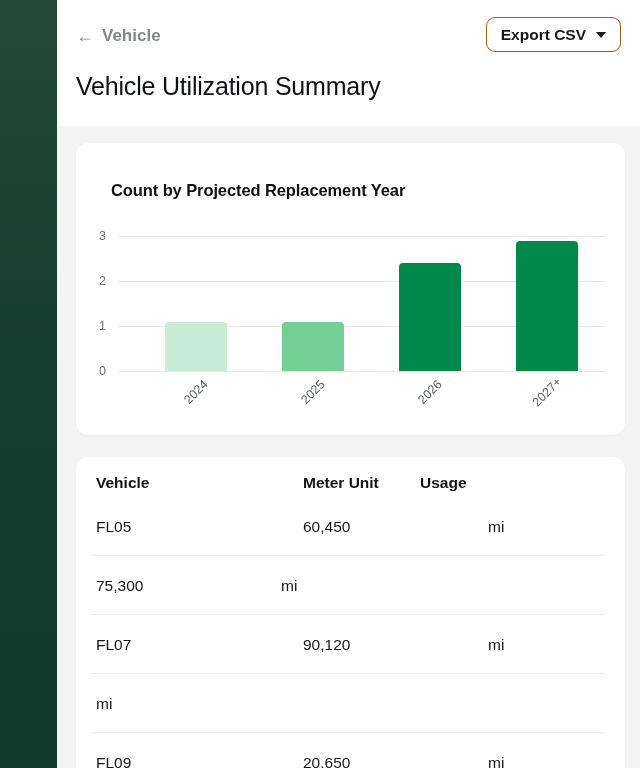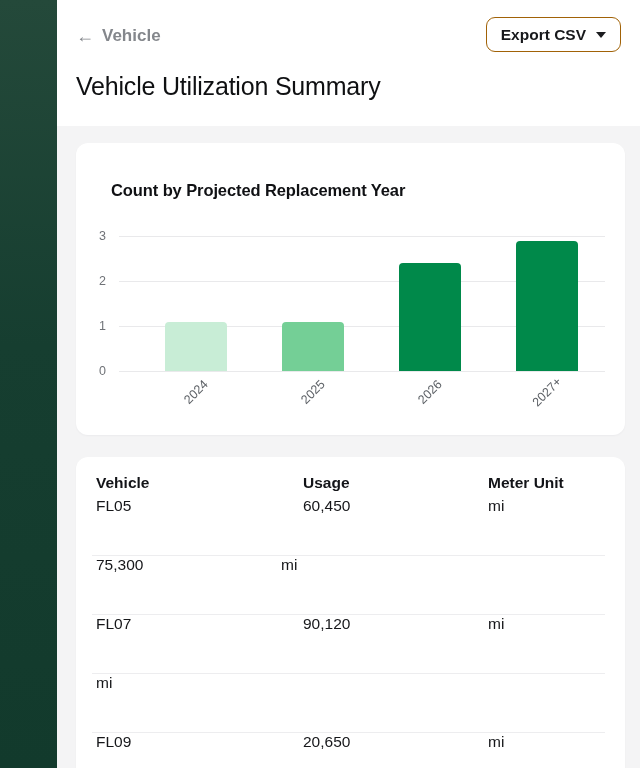--- a/index.html
+++ b/index.html
@@ -40,21 +40,21 @@
   .chart-wrap{position:relative;margin-top:36px;height:135px}
   .gl{position:absolute;left:25px;right:0;height:1px;background:#e9e9eb}
   .yt{position:absolute;left:0;width:12px;text-align:right;font-size:12.5px;line-height:1;color:#6f7277;transform:translateY(-50%)}
   .bar{position:absolute;bottom:0;width:62px;border-radius:4px 4px 0 0}
   .xl{position:absolute;font-size:12.5px;color:#5d6166;white-space:nowrap;transform:translate(-50%,-50%) rotate(-45deg)}
 
   
   .table-card{box-sizing:border-box}
   .thead{display:flex;align-items:center;padding:16px 20px 4px}
   .th{font-size:15.5px;font-weight:700;line-height:20px;color:#131418}
-  .trow{display:flex;height:59px;padding:0 20px;position:relative}
+  .trow{display:flex;align-items:center;height:59px;padding:0 20px;position:relative}
   .trow::after{content:"";position:absolute;left:16px;right:20px;bottom:0;height:1px;background:#ededef}
   .td{font-size:15.5px;color:#16171a}
   .c1{width:207px}.c2{width:185px}.c3{flex:1}
 </style>
 </head>
 <body>
 
 <div class="app">
   <aside class="sidebar"></aside>
 
@@ -91,22 +91,22 @@
             <div class="bar" style="left: 304.5px; height: 108px; background: rgb(0, 137, 74);"></div>
             <div class="xl" style="left: 335.5px; top: 156px;">2026</div>
             <div class="bar" style="left: 421.5px; height: 130.5px; background: rgb(0, 137, 74);"></div>
             <div class="xl" style="left: 452.5px; top: 156px;">2027+</div>
           </div>
       </section>
 
       <section class="card table-card">
         <div class="thead">
             <div class="th c1">Vehicle</div>
+            <div class="th c3">Meter Unit</div>
             <div class="th c2">Usage</div>
-            <div class="th c3">Meter Unit</div>
           </div>
         <div class="tbody">
             <div class="trow">
               <div class="td c1">FL05</div>
               <div class="td c2">60,450</div>
               <div class="td c3">mi</div>
             </div>
             <div class="trow">
               <div class="td c2">75,300</div>
               <div class="td c3">mi</div>

